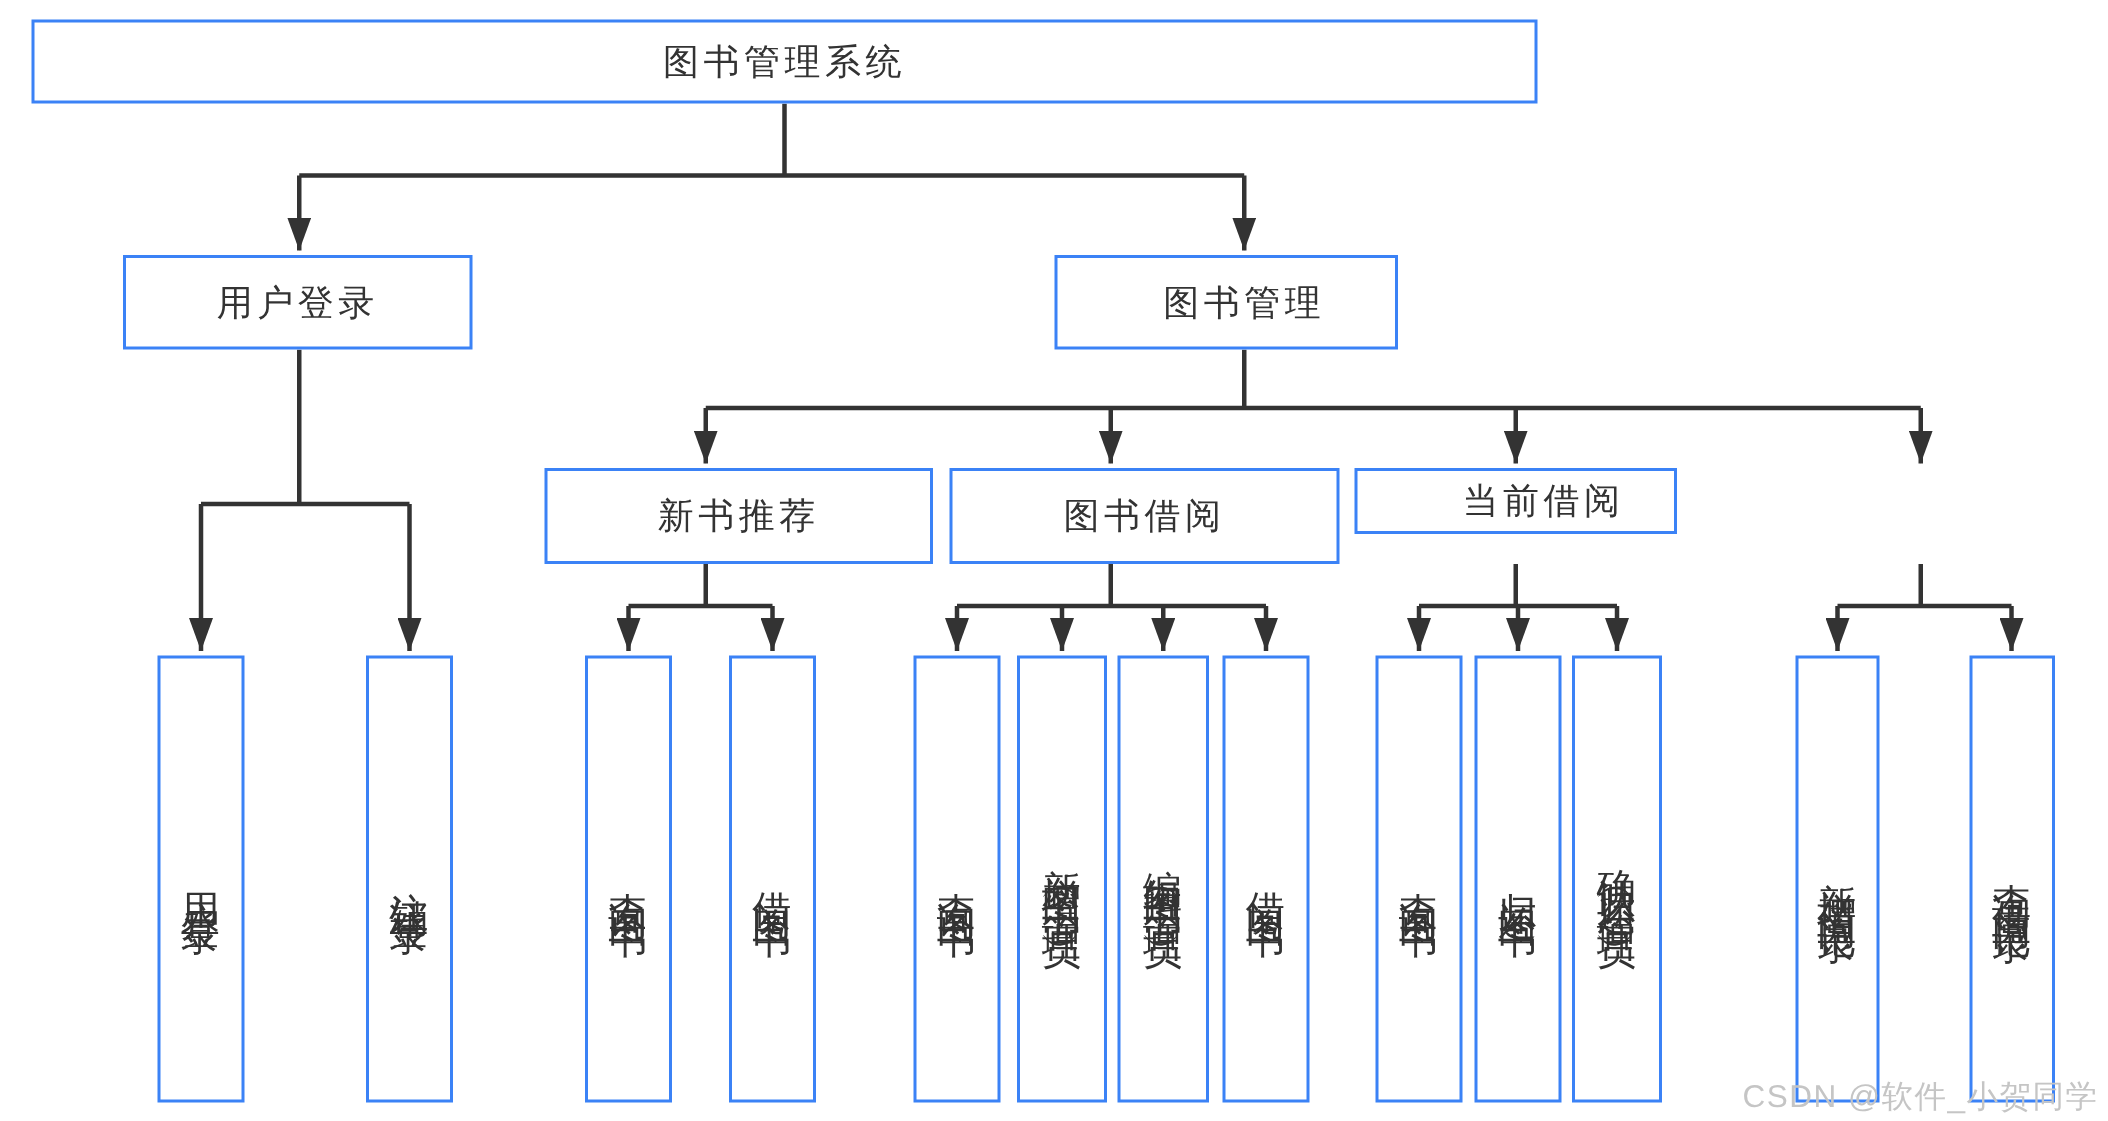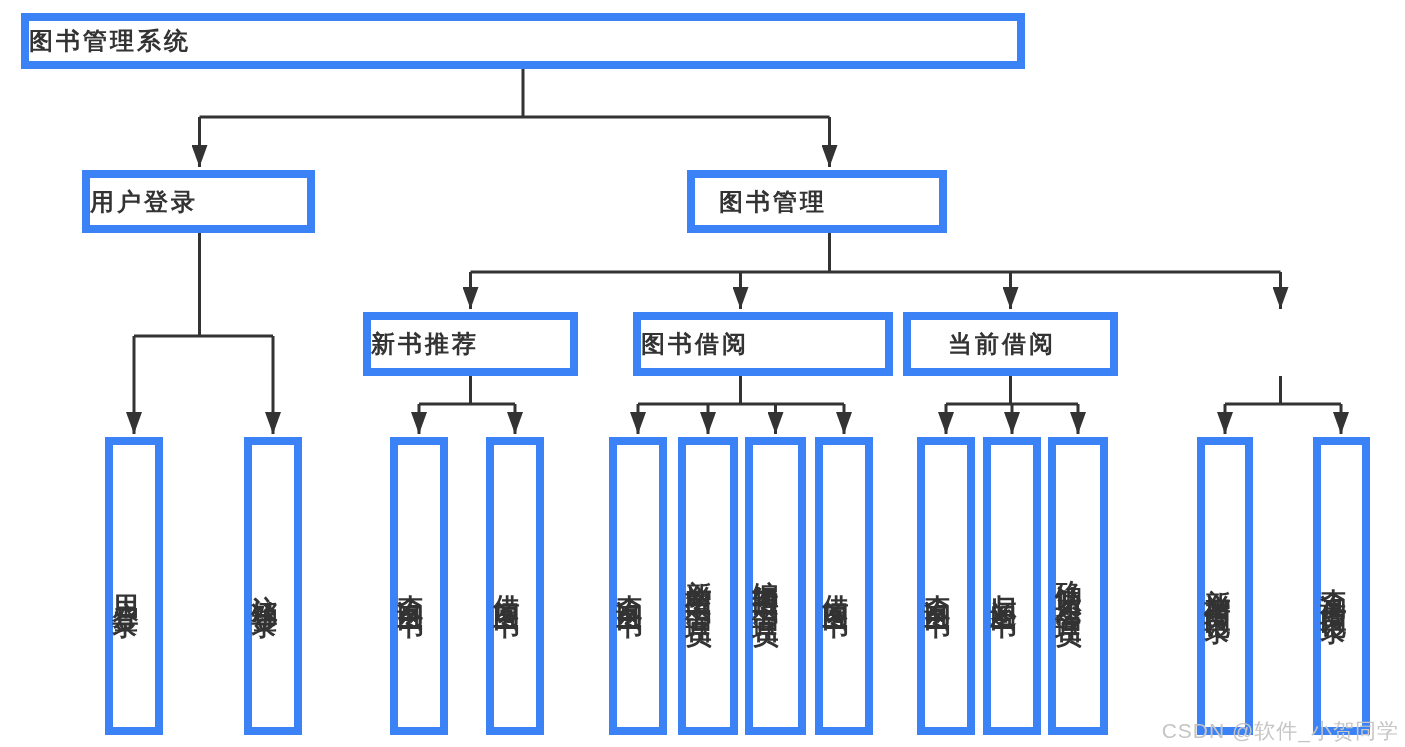--- a/index.html
+++ b/index.html
@@ -2,22 +2,22 @@
 <html><head>
 <meta charset="utf-8">
 <style>
   html,body { margin:0; padding:0; background:#ffffff; }
   .canvas {
     position:relative; width:1405px; height:747px; background:#ffffff;
     font-family:"Liberation Sans", sans-serif; color:#333333; overflow:hidden;
   }
   .connector-layer { position:absolute; left:0; top:0; width:1405px; height:747px; }
   .box {
-    position:absolute; background:#ffffff; border:8px solid #3b82f6;
-    box-sizing:border-box; display:flex; align-items:center; justify-content:flex-start;font-weight:bold;
+    position:absolute; background:#ffffff; border:2px solid #3b82f6;
+    box-sizing:border-box; display:flex; align-items:center; justify-content:center;
   }
   .hlabel { font-size:24px; letter-spacing:3px; white-space:nowrap; }
   .vlabel {
     writing-mode:vertical-rl; text-orientation:mixed;
     font-size:26px; letter-spacing:6px; line-height:1; white-space:nowrap;
   }
   .watermark {
     position:absolute; right:6px; bottom:2px; font-size:21px;
     color:#c5c5c5; letter-spacing:1px; z-index:5; white-space:nowrap;
   }
@@ -70,31 +70,31 @@
     </g>
   </svg>
 
   <div class="box" style="left:21px; top:13px; width:1004px; height:56px;">
     <span class="hlabel">图书管理系统</span>
   </div>
 
   <div class="box" style="left:82px; top:170px; width:233px; height:63px;">
     <span class="hlabel">用户登录</span>
   </div>
-  <div class="box" style="left:687px; top:170px; width:260px; height:63px;padding-left:24px;">
+  <div class="box" style="left:703px; top:170px; width:229px; height:63px;padding-left:24px;">
     <span class="hlabel">图书管理</span>
   </div>
 
-  <div class="box" style="left:363px; top:312px; width:215px; height:64px;">
+  <div class="box" style="left:363px; top:312px; width:259px; height:64px;">
     <span class="hlabel">新书推荐</span>
   </div>
   <div class="box" style="left:633px; top:312px; width:260px; height:64px;">
     <span class="hlabel">图书借阅</span>
   </div>
-  <div class="box" style="left:903px; top:312px; width:215px; height:64px;padding-left:37px;">
+  <div class="box" style="left:903px; top:312px; width:215px; height:44px;padding-left:37px;">
     <span class="hlabel">当前借阅</span>
   </div>
 
   <div class="box" style="left:105px; top:437px; width:58px; height:298px;">
     <span class="vlabel">用户登录</span>
   </div>
   <div class="box" style="left:244px; top:437px; width:58px; height:298px;">
     <span class="vlabel">注销登录</span>
   </div>
 

